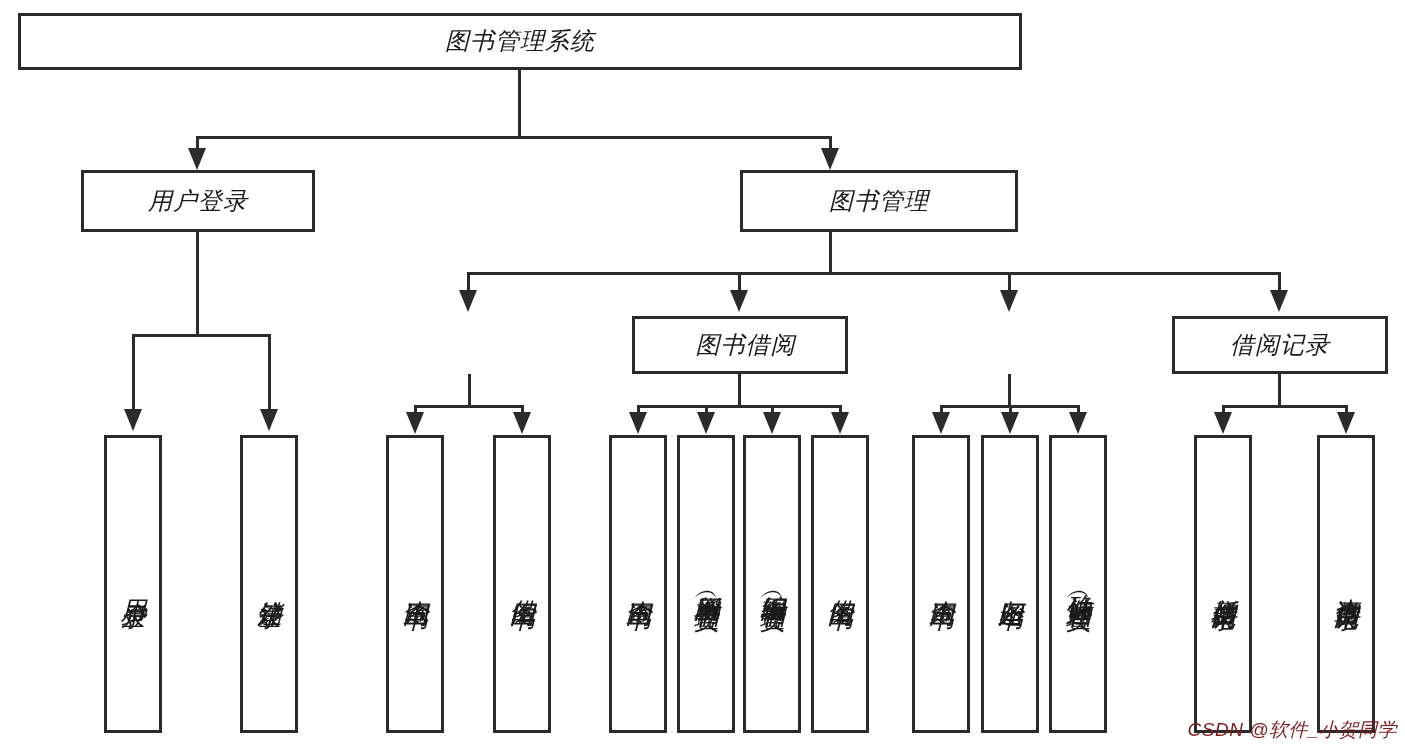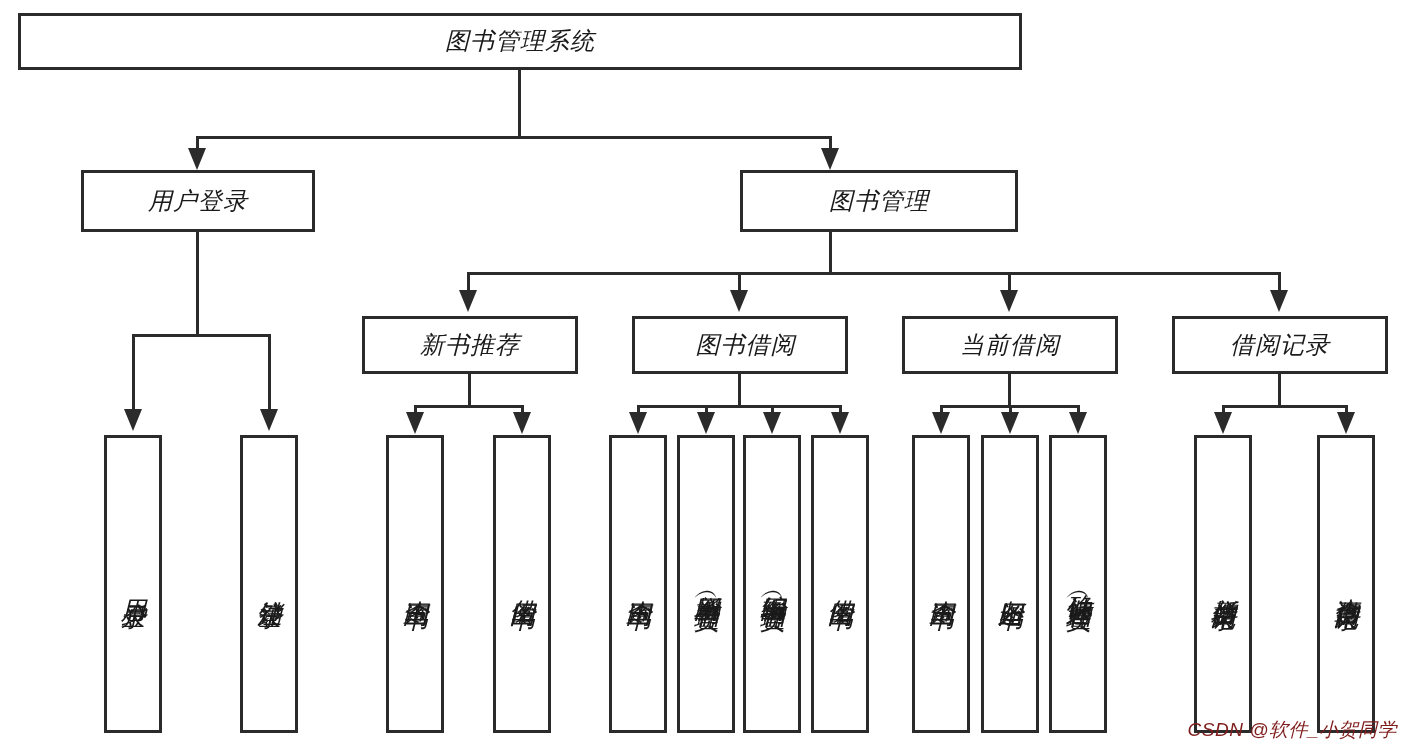--- a/index.html
+++ b/index.html
@@ -105,23 +105,21 @@
 
   <div class="conn conn-v" style="left:467px; top:272px; height:22px;"></div>
   <div class="arrow" style="left:459px; top:290px;"></div>
   <div class="conn conn-v" style="left:738px; top:272px; height:22px;"></div>
   <div class="arrow" style="left:730px; top:290px;"></div>
   <div class="conn conn-v" style="left:1008px; top:272px; height:22px;"></div>
   <div class="arrow" style="left:1000px; top:290px;"></div>
   <div class="conn conn-v" style="left:1278px; top:272px; height:22px;"></div>
   <div class="arrow" style="left:1270px; top:290px;"></div>
 
-  <div class="node horizontal" style="left:362px; top:316px; width:216px; height:58px;">新书推荐</div>
   <div class="node horizontal" style="left:632px; top:316px; width:216px; height:58px;padding-left:11px;">图书借阅</div>
-  <div class="node horizontal" style="left:902px; top:316px; width:216px; height:58px;">当前借阅</div>
   <div class="node horizontal" style="left:1172px; top:316px; width:216px; height:58px;">借阅记录</div>
 
   <div class="conn conn-v" style="left:468px; top:374px; height:33px;"></div>
   <div class="conn conn-h" style="left:414px; top:405px; width:110px; height:3px;"></div>
   <div class="conn conn-v" style="left:414px; top:405px; height:16px;"></div>
   <div class="arrow" style="left:406px; top:412px;"></div>
   <div class="conn conn-v" style="left:521px; top:405px; height:16px;"></div>
   <div class="arrow" style="left:513px; top:412px;"></div>
 
   <div class="node vertical" style="left:386px; top:435px; width:58px; height:298px;">查询图书</div>

